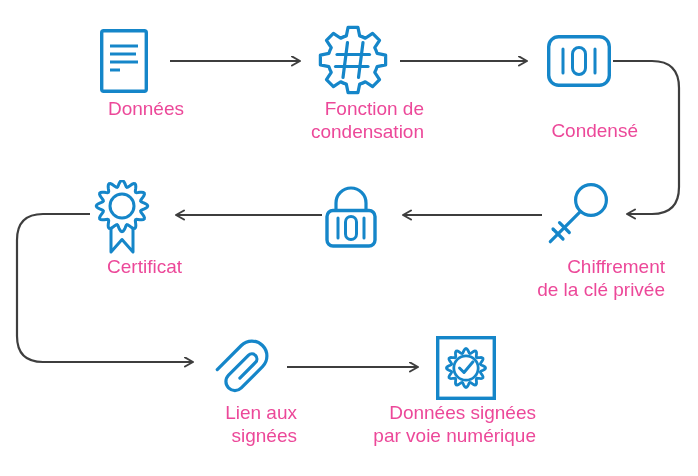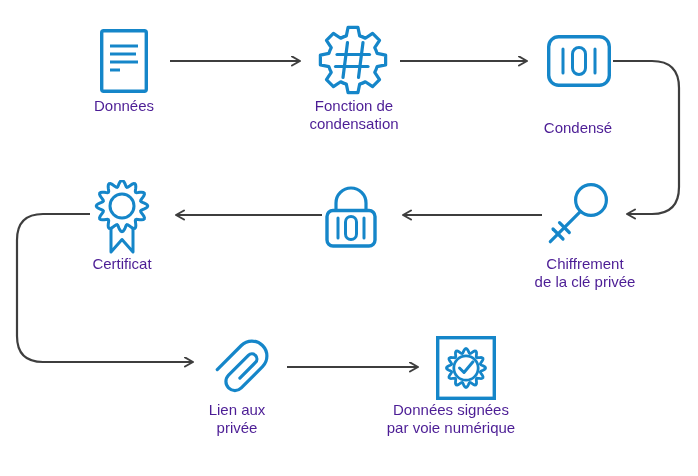--- a/index.html
+++ b/index.html
@@ -8,23 +8,23 @@
     width:698px;height:476px;
     background:#ffffff;
     font-family:"Liberation Sans", sans-serif;
     overflow:hidden;
   }
   .arrow-layer{position:absolute;left:0;top:0;pointer-events:none;}
   .node-icon{position:absolute;}
   .node-icon svg{display:block;}
   .node-label{
     position:absolute;
-    font-size:15px;line-height:1.22;
-    text-align:center;white-space:pre-line;
-    color:#4c1d95;
+    font-size:19px;line-height:1.22;
+    text-align:right;white-space:pre-line;
+    color:#ec4899;
   }
 </style>
 </head>
 <body>
 
 <div id="stage">
 
   <svg class="arrow-layer" width="698" height="476" viewBox="0 0 698 476">
     <defs>
       <marker id="ah" markerUnits="userSpaceOnUse" markerWidth="12" markerHeight="13" refX="9" refY="5.5" orient="auto">
@@ -116,21 +116,21 @@
   <div class="node-label" style="left:62px;top:255px;width:120px;">Certificat</div>
 
   <div class="node-icon" style="left:204px;top:332px;">
     <svg width="76" height="68" viewBox="0 0 76 68" fill="none" stroke="#1586c9">
       <g transform="translate(17,2) rotate(45 21 32)">
         <path d="M 6 52 V 18 A 15 15 0 0 1 36 18 V 48 A 9 9 0 0 1 18 48 V 20 A 5 5 0 0 1 28 20 V 42" stroke-width="3.2" stroke-linecap="round"></path>
       </g>
     </svg>
   </div>
   <div class="node-label" style="left:177px;top:401px;width:120px;">Lien aux
-privée</div>
+signées</div>
 
   <div class="node-icon" style="left:436px;top:336px;">
     <svg width="60" height="64" viewBox="0 0 60 64" fill="none" stroke="#1586c9">
       <rect x="1.7" y="1.7" width="56.6" height="60.6" stroke-width="3.4"></rect>
       <path class="seal-gen" stroke-width="2.8" fill="#ffffff" d="M49.50,32.00L49.17,32.84L48.28,33.60L47.05,34.25L45.81,34.79L44.85,35.29L44.39,35.86L44.50,36.57L45.08,37.49L45.89,38.58L46.63,39.76L47.02,40.86L46.89,41.75L46.19,42.31L45.03,42.53L43.65,42.47L42.30,42.32L41.21,42.27L40.54,42.54L40.27,43.21L40.32,44.30L40.47,45.65L40.53,47.03L40.31,48.19L39.75,48.89L38.86,49.02L37.76,48.63L36.58,47.89L35.49,47.08L34.57,46.50L33.86,46.39L33.29,46.85L32.79,47.81L32.25,49.05L31.60,50.28L30.84,51.17L30.00,51.50L29.16,51.17L28.40,50.28L27.75,49.05L27.21,47.81L26.71,46.85L26.14,46.39L25.43,46.50L24.51,47.08L23.42,47.89L22.24,48.63L21.14,49.02L20.25,48.89L19.69,48.19L19.47,47.03L19.53,45.65L19.68,44.30L19.73,43.21L19.46,42.54L18.79,42.27L17.70,42.32L16.35,42.47L14.97,42.53L13.81,42.31L13.11,41.75L12.98,40.86L13.37,39.76L14.11,38.58L14.92,37.49L15.50,36.57L15.61,35.86L15.15,35.29L14.19,34.79L12.95,34.25L11.72,33.60L10.83,32.84L10.50,32.00L10.83,31.16L11.72,30.40L12.95,29.75L14.19,29.21L15.15,28.71L15.61,28.14L15.50,27.43L14.92,26.51L14.11,25.42L13.37,24.24L12.98,23.14L13.11,22.25L13.81,21.69L14.97,21.47L16.35,21.53L17.70,21.68L18.79,21.73L19.46,21.46L19.73,20.79L19.68,19.70L19.53,18.35L19.47,16.97L19.69,15.81L20.25,15.11L21.14,14.98L22.24,15.37L23.42,16.11L24.51,16.92L25.43,17.50L26.14,17.61L26.71,17.15L27.21,16.19L27.75,14.95L28.40,13.72L29.16,12.83L30.00,12.50L30.84,12.83L31.60,13.72L32.25,14.95L32.79,16.19L33.29,17.15L33.86,17.61L34.57,17.50L35.49,16.92L36.58,16.11L37.76,15.37L38.86,14.98L39.75,15.11L40.31,15.81L40.53,16.97L40.47,18.35L40.32,19.70L40.27,20.79L40.54,21.46L41.21,21.73L42.30,21.68L43.65,21.53L45.03,21.47L46.19,21.69L46.89,22.25L47.02,23.14L46.63,24.24L45.89,25.42L45.08,26.51L44.50,27.43L44.39,28.14L44.85,28.71L45.81,29.21L47.05,29.75L48.28,30.40L49.17,31.16L49.50,32.00Z"></path>
       <circle cx="30" cy="32" r="12.2" stroke-width="2.8"></circle>
       <path d="M 23.5 32 L 28 36.5 L 37 25.8" stroke-width="3" stroke-linecap="round" stroke-linejoin="round"></path>
     </svg>
   </div>
   <div class="node-label" style="left:366px;top:401px;width:170px;">Données signées

